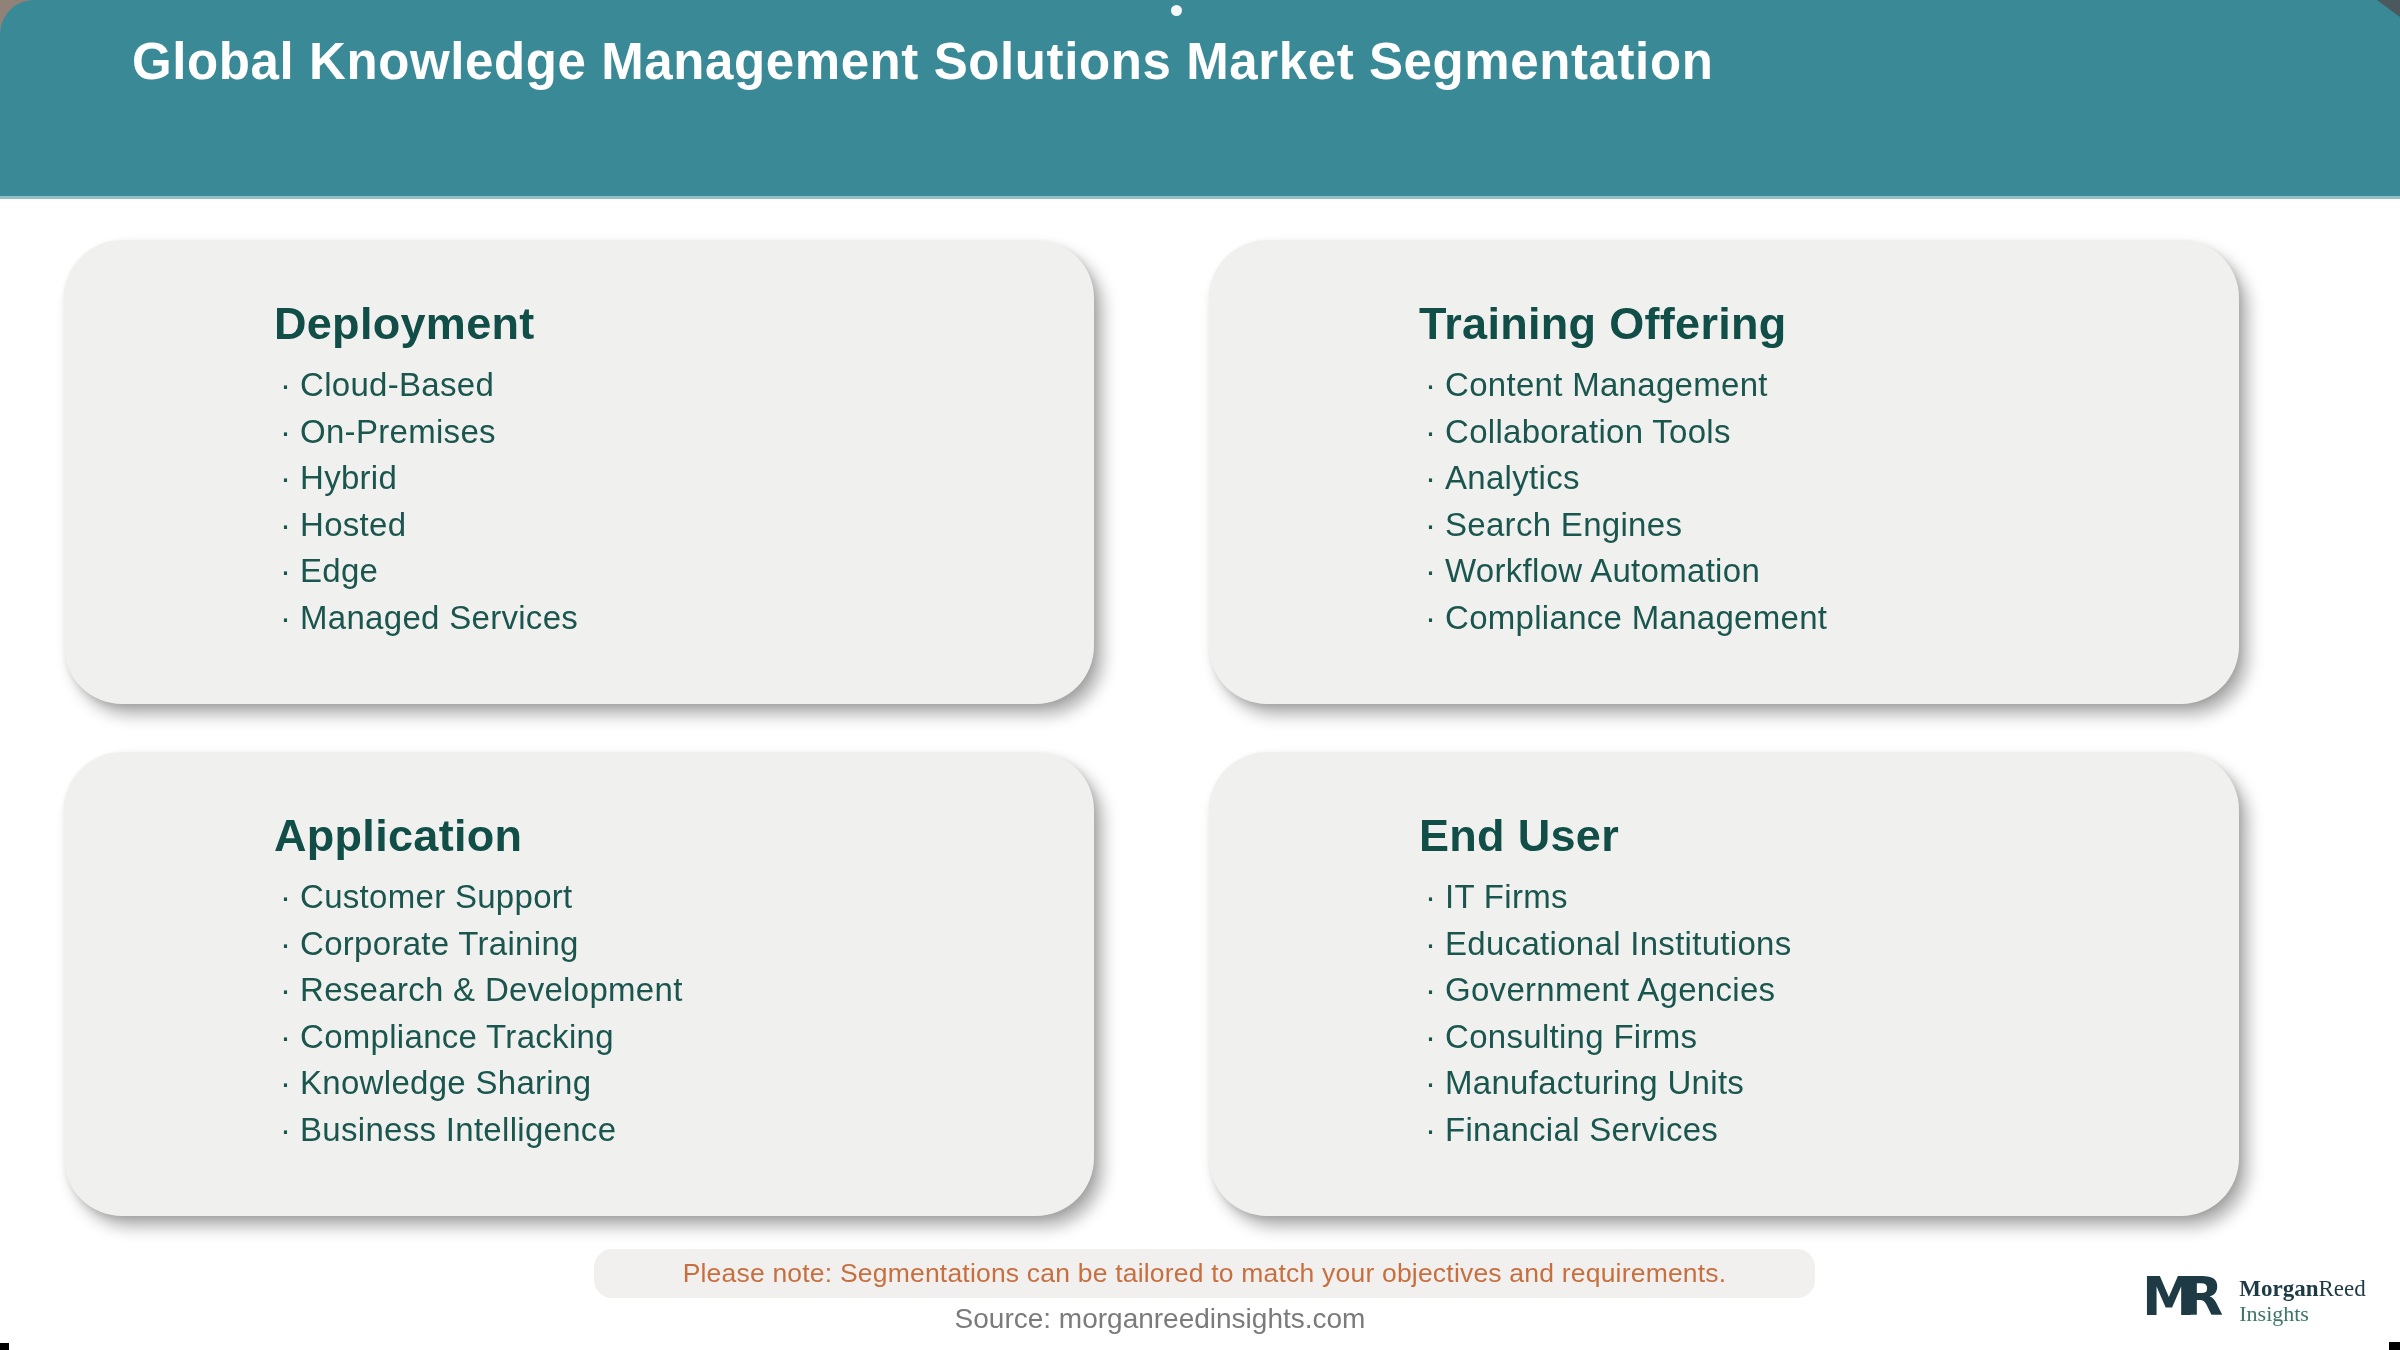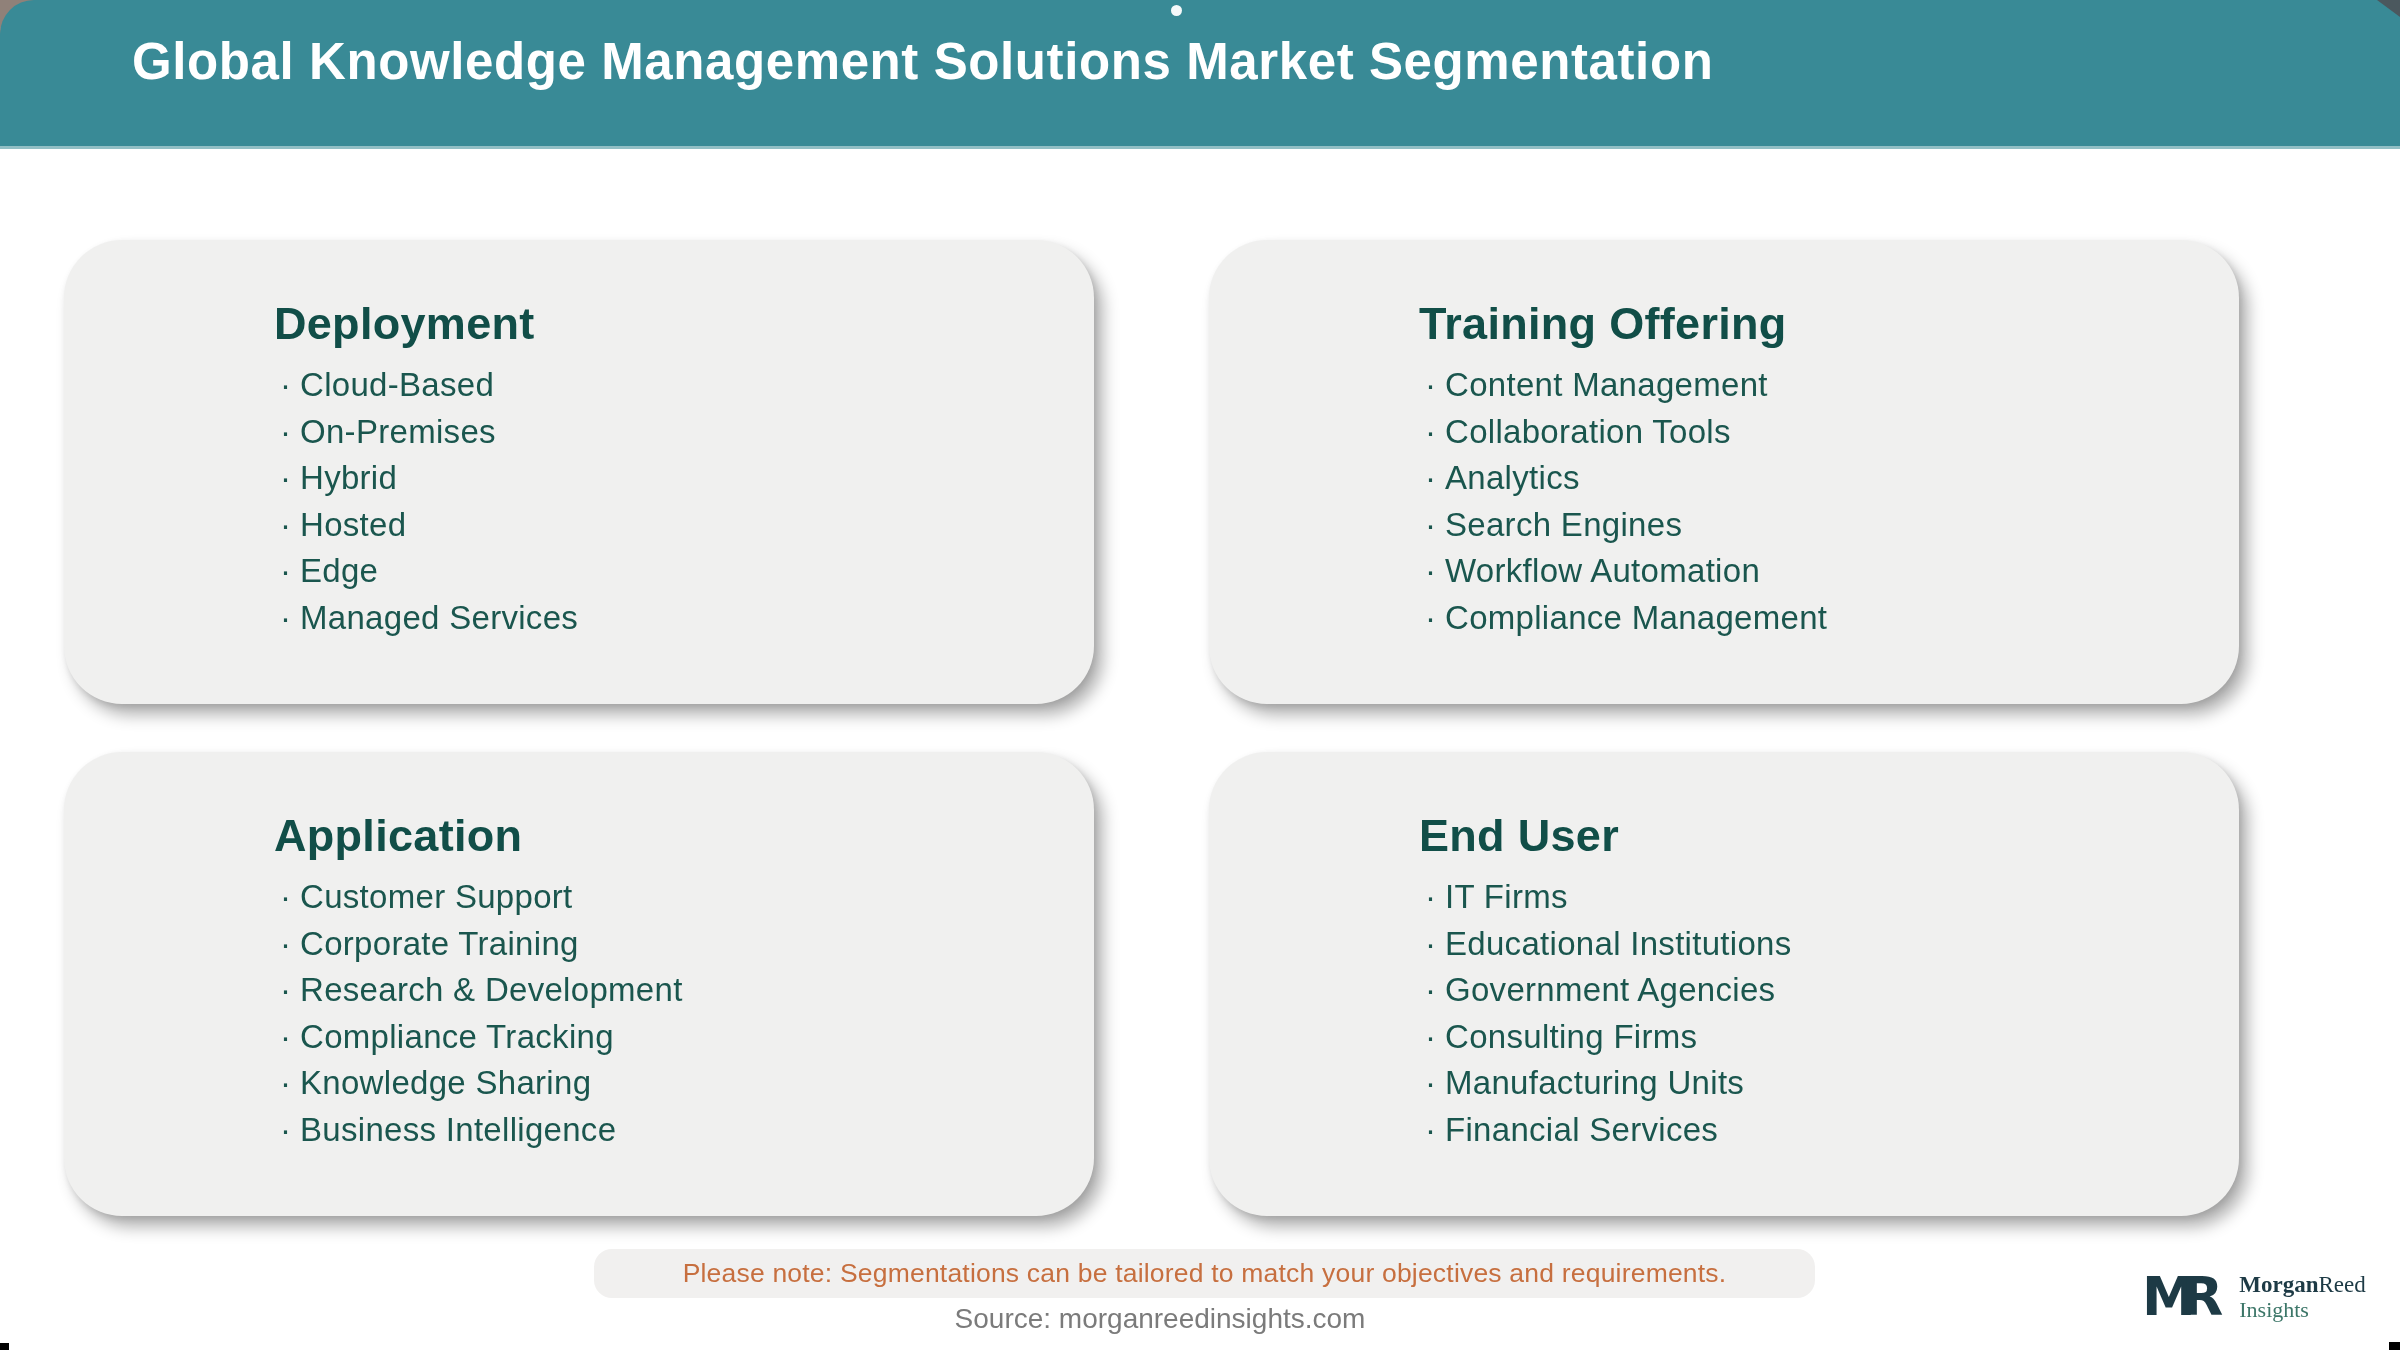--- a/index.html
+++ b/index.html
@@ -22,21 +22,21 @@
     width:2400px;height:1350px;position:relative;overflow:hidden;
     background:#ffffff;
     font-family:"Liberation Sans", sans-serif;
   }
   
   .fold-left{
     position:absolute;left:0;top:0;width:36px;height:36px;
     background:var(--fold-brown);z-index:0;opacity:.85;
   }
   header.bar{
-    position:absolute;left:0;top:0;width:2400px;height:149px;
+    position:absolute;left:0;top:0;width:2400px;height:199px;
     background:var(--header-bg);
     border-top-left-radius:34px;
     box-shadow:inset 0 -3px 0 rgba(255,255,255,.45);
     z-index:1;
   }
   h1.page-title{
     position:absolute;left:132px;top:33px;margin:0;
     font-size:51px;line-height:58px;font-weight:700;
     letter-spacing:.6px;color:var(--header-title);
     white-space:nowrap;
@@ -85,21 +85,21 @@
   }
   .note span{
     font-size:26.5px;letter-spacing:.2px;color:var(--note-text);white-space:nowrap;
   }
   .source{
     position:absolute;left:0;top:1303px;width:2304px;
     text-align:center;font-size:28px;color:var(--source-text);margin-left:8px;
   }
   .logo{
     position:absolute;left:2142px;top:1268px;
-    display:flex;align-items:center;
+    display:flex;align-items:flex-end;
   }
   .monogram{
     font-family:"DejaVu Sans", sans-serif;
     font-weight:800;font-size:54px;line-height:58px;
     letter-spacing:-0.26em;color:var(--logo-navy);
     padding-right:14px;
   }
   .logo-text{
     margin-left:16px;
     font-family:"Liberation Serif", serif;

